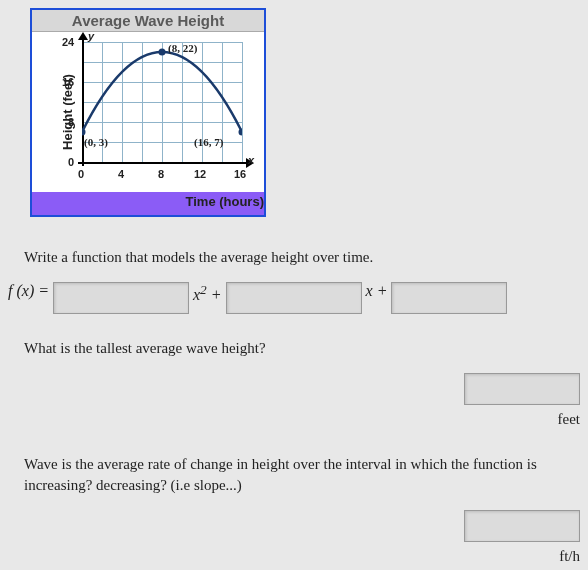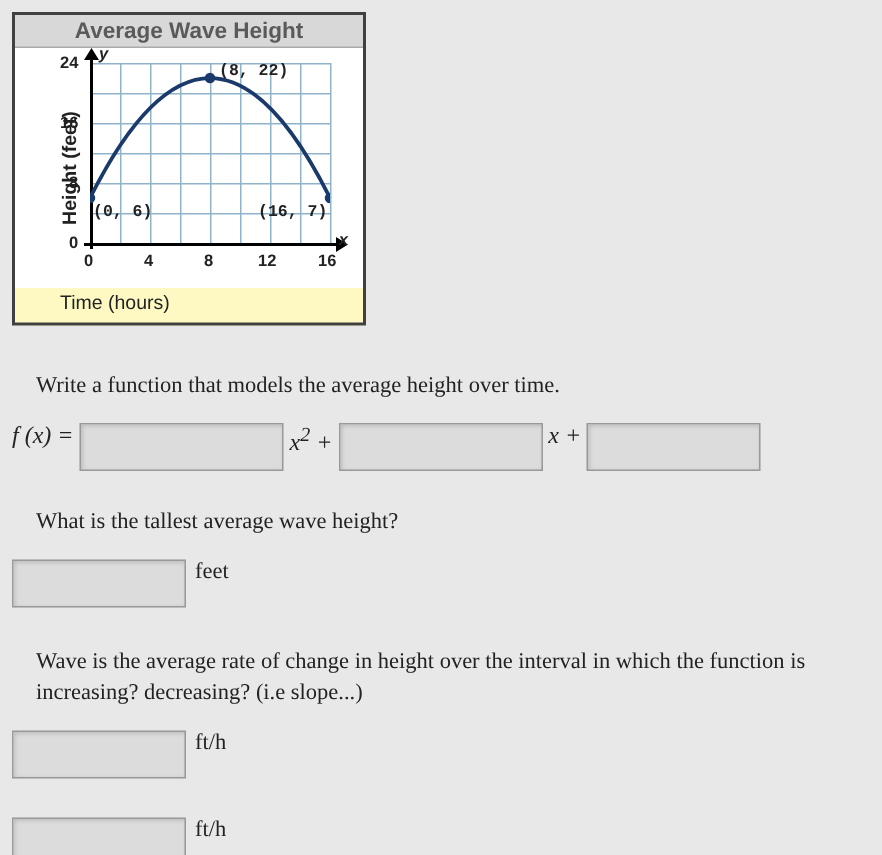--- a/index.html
+++ b/index.html
@@ -6,23 +6,24 @@
     margin: 0;
     padding: 8px;
     width: 588px;
     font-family: Georgia, 'Times New Roman', serif;
     background: #e8e8e8;
     color: #222;
     box-sizing: border-box;
   }
   .chart-container {
     width: 232px;
-    border: 2px solid #404040;
-    background: #fef9c3;
+    border: 2px solid #1d4ed8;
+    background: #8b5cf6;
     margin-bottom: 30px;
+    margin-left: 22px;
   }
   .chart-title {
     background: #d8d8d8;
     text-align: center;
     font-family: Arial, sans-serif;
     font-weight: bold;
     color: #5a5a5a;
     padding: 2px 0;
     font-size: 15px;
     border-bottom: 1px solid #aaa;
@@ -37,23 +38,23 @@
     left: -2px;
     top: 50%;
     transform: translateY(-50%) rotate(-90deg);
     transform-origin: center;
     font-family: Arial, sans-serif;
     font-weight: bold;
     font-size: 13px;
     white-space: nowrap;
   }
   .xlabel {
-    text-align: left;
-    font-family: Arial, sans-serif;
-    font-weight: normal;
+    text-align: right;
+    font-family: Arial, sans-serif;
+    font-weight: bold;
     font-size: 13px;
     padding: 2px 0 6px 0;
   }
   .plot-area {
     position: absolute;
     left: 50px;
     top: 10px;
     width: 160px;
     height: 120px;
   }
@@ -72,21 +73,21 @@
     font-family: Arial, sans-serif;
     font-weight: bold;
     font-size: 11px;
   }
   .curve {
     position: absolute;
     left: 0; top: 0;
   }
   .point-label {
     position: absolute;
-    font-family: Liberation Mono, monospace;
+    font-family: Liberation Serif, serif;
     font-weight: bold;
     font-size: 11px;
     white-space: nowrap;
   }
   .question {
     font-size: 15px;
     margin: 14px 16px;
     line-height: 1.4;
   }
   .formula-row {
@@ -105,24 +106,25 @@
     background: #dcdcdc;
     height: 28px;
     width: 130px;
     box-shadow: inset 1px 1px 3px rgba(0,0,0,0.15);
   }
   .input-box.small {
     width: 110px;
   }
   .answer-row {
     display: flex;
-    align-items: flex-start;
+    align-items: flex-end;
     gap: 6px;
     margin: 10px 0 26px 0;
     font-size: 15px;
+    flex-direction: column;
   }
   .label-left {
     width: 200px;
   }
 </style>
 </head>
 <body>
 
 <div class="chart-container">
   <div class="chart-title">Average Wave Height</div>
@@ -167,21 +169,21 @@
       <span class="tick-label" style="left:112px; top:126px;">12</span>
       <span class="tick-label" style="left:152px; top:126px;">16</span>
 
       <svg class="curve" width="160" height="120" viewBox="0 0 160 120">
         <path d="M 0 90 Q 80 -70 160 90" stroke="#1a3a6b" stroke-width="2.5" fill="none"></path>
         <circle cx="0" cy="90" r="3.5" fill="#1a3a6b"></circle>
         <circle cx="80" cy="10" r="3.5" fill="#1a3a6b"></circle>
         <circle cx="160" cy="90" r="3.5" fill="#1a3a6b"></circle>
       </svg>
 
-      <span class="point-label" style="left:2px; top:94px;">(0, 6)</span>
+      <span class="point-label" style="left:2px; top:94px;">(0, 3)</span>
       <span class="point-label" style="left:86px; top:0px;">(8, 22)</span>
       <span class="point-label" style="left:112px; top:94px;">(16, 7)</span>
     </div>
   </div>
   <div class="xlabel" style="padding-left:30px">Time (hours)</div>
 </div>
 
 <div class="question">Write a function that models the average height over time.</div>
 
 <div class="formula-row">

